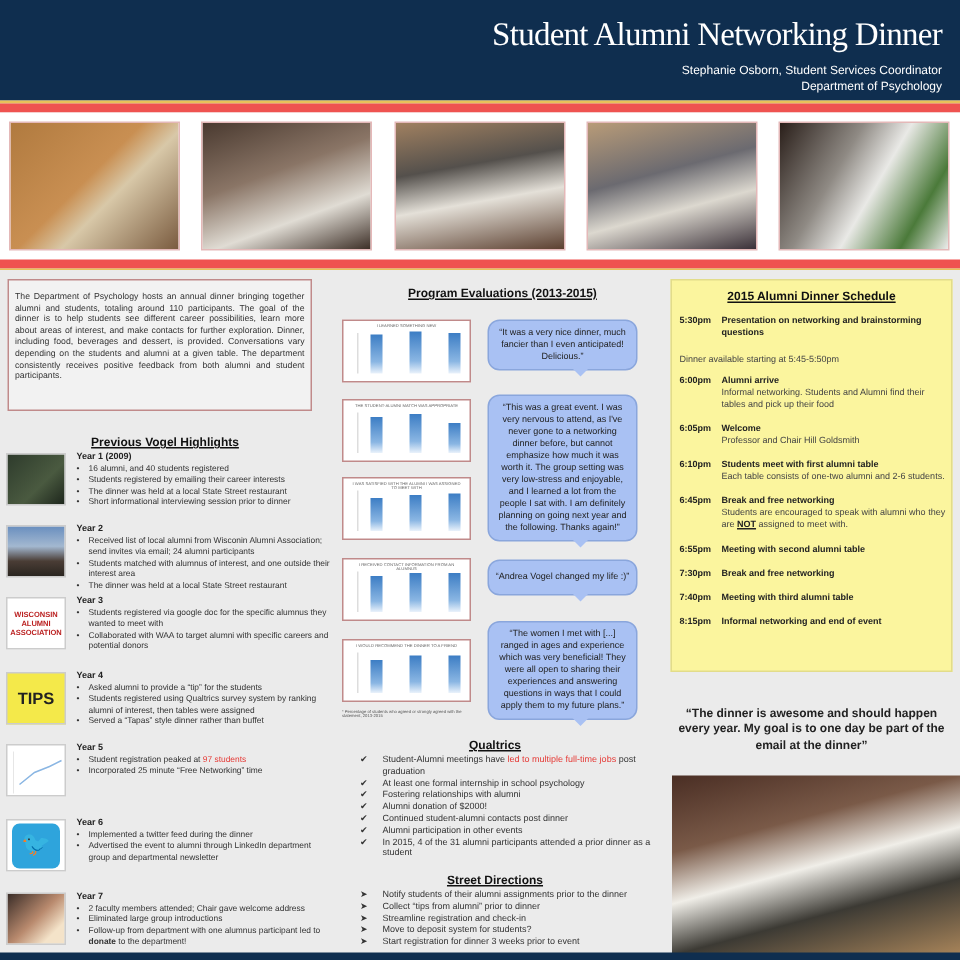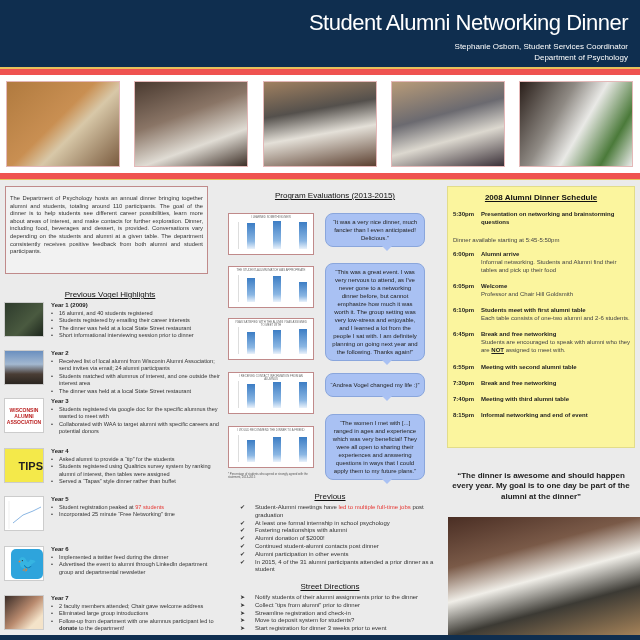--- a/index.html
+++ b/index.html
@@ -1,36 +1,36 @@
 <!DOCTYPE html>
 <html><head>
 <meta charset="utf-8">
 <style>
   * { box-sizing: border-box; margin: 0; padding: 0; }
   html, body { width: 640px; height: 640px; overflow: hidden; }
   body { background: #ebebeb; font-family: "Liberation Sans", sans-serif; color: #222; position: relative; }
   .header { position: absolute; left: 0; top: 0; width: 640px; height: 67px; background: #0f2e4f; }
-  .header .title { position: absolute; right: 12px; top: 10px; font-size: 22px; color: #fff; font-family: Liberation Sans, sans-serif; letter-spacing: -0.5px; }
+  .header .title { position: absolute; right: 12px; top: 10px; font-size: 22px; color: #fff; font-family: Liberation Serif, serif; letter-spacing: -0.5px; }
   .header .sub { position: absolute; right: 12px; font-size: 8px; color: #fff; text-align: right; }
   .header .sub1 { top: 42px; } .header .sub2 { top: 53px; margin-left: 42px; }
   .stripe-gold { position: absolute; left: 0; width: 640px; height: 2px; background: #e8c25a; }
   .stripe-red { position: absolute; left: 0; width: 640px; height: 6px; background: #ef5350; }
   .photos { position: absolute; left: 0; top: 75px; width: 640px; height: 100px; background: #fff; }
   .photo { position: absolute; top: 6px; width: 114px; height: 86px; border: 1px solid #e4b8b8; }
   .p1 { left: 6px; background: linear-gradient(135deg, #b07a3f 0%, #c98f52 45%, #d8c8a8 60%, #7a5b3f 100%); }
   .p2 { left: 134px; background: linear-gradient(160deg, #4a3a30 0%, #8a7566 40%, #e0dcd4 70%, #3d2f27 100%); }
   .p3 { left: 263px; background: linear-gradient(170deg, #a08060 0%, #54504c 35%, #e4e0d8 60%, #5c4030 100%); }
   .p4 { left: 391px; background: linear-gradient(165deg, #b89b78 0%, #6b6a70 40%, #dcd8cf 65%, #3a3038 100%); }
   .p5 { left: 519px; background: linear-gradient(120deg, #2a1f1a 0%, #8f8a84 35%, #e9e9e6 55%, #4b7a3a 80%, #ececec 100%); }
   .box-what { position: absolute; left: 5px; top: 186px; width: 203px; height: 88px; border: 1px solid #c08a8a; background: #f2f2f2; padding: 3px 4px; }
   .h-under { font-weight: bold; text-decoration: underline; text-align: center; font-size: 8px; color: #111; }
   .para { font-size: 5.8px; line-height: 7.6px; text-align: justify; color: #333; margin-top: 5px; }
-  .section-h { position: absolute; font-weight: normal; text-decoration: underline; font-size: 8px; color: #111; text-align: center; }
+  .section-h { position: absolute; font-weight: bold; text-decoration: underline; font-size: 8px; color: #111; text-align: center; }
   .year { position: absolute; left: 4px; width: 216px; }
-  .year .thumb { position: absolute; left: 0; top: 0; width: 40px; height: 35px; border: 1px solid #ccc; justify-content: flex-end; }
+  .year .thumb { position: absolute; left: 0; top: 0; width: 40px; height: 35px; border: 1px solid #ccc; }
   .year .ytitle { position: absolute; left: 47px; top: 0; font-size: 6px; font-weight: bold; color: #222; }
   .year ul { position: absolute; left: 47px; top: 8px; width: 170px; list-style: none; }
   .year li { font-size: 5.6px; line-height: 7.4px; color: #333; padding-left: 8px; position: relative; }
   .year li::before { content: "•"; position: absolute; left: 0; }
   .red { color: #e53935; }
   .thumb-idea { background: linear-gradient(135deg, #2e3b2c, #4a5a40 60%, #1d261c); }
   .thumb-street { background: linear-gradient(180deg, #6a8fbf 0%, #a3b8d0 40%, #4a3d35 70%, #2a2520 100%); }
   .thumb-waa { background: #fff; display: flex; align-items: center; justify-content: center; }
   .thumb-waa span { font-size: 5px; color: #b22; font-weight: bold; text-align: center; }
   .thumb-tips { background: #f4e94a; display: flex; align-items: center; justify-content: center; }
@@ -202,42 +202,42 @@
   <div class="bar" style="left:44px;height:25px"></div>
   <div class="bar" style="left:70px;height:25px"></div>
 </div>
 <div class="footnote">* Percentage of students who agreed or strongly agreed with the statement, 2013-2015</div>
 
 <div class="bubble" style="top:213px">“It was a very nice dinner, much fancier than I even anticipated! Delicious.”</div>
 <div class="bubble" style="top:263px">“This was a great event. I was very nervous to attend, as I've never gone to a networking dinner before, but cannot emphasize how much it was worth it. The group setting was very low-stress and enjoyable, and I learned a lot from the people I sat with. I am definitely planning on going next year and the following. Thanks again!”</div>
 <div class="bubble" style="top:373px;padding:7px 4px">“Andrea Vogel changed my life :)”</div>
 <div class="bubble" style="top:414px">“The women I met with [...] ranged in ages and experience which was very beneficial! They were all open to sharing their experiences and answering questions in ways that I could apply them to my future plans.”</div>
 
-<div class="section-h" style="left:290px;top:492px;width:80px">Previous</div>
+<div class="section-h" style="left:290px;top:492px;width:80px">Qualtrics</div>
 <ul class="list-block" style="top:504px">
   <li><span class="mk">✔</span><span>Student-Alumni meetings have </span><span class="red">led to multiple full-time jobs</span><span> post graduation</span></li>
   <li><span class="mk">✔</span><span>At least one formal internship in school psychology</span></li>
   <li><span class="mk">✔</span><span>Fostering relationships with alumni</span></li>
   <li class="red"><span class="mk">✔</span><span>Alumni donation of $2000!</span></li>
   <li><span class="mk">✔</span><span>Continued student-alumni contacts post dinner</span></li>
   <li><span class="mk">✔</span><span>Alumni participation in other events</span></li>
   <li><span class="mk">✔</span><span>In 2015, 4 of the 31 alumni participants attended a prior dinner as a student</span></li>
 </ul>
 
 <div class="section-h" style="left:270px;top:582px;width:120px">Street Directions</div>
 <ul class="list-block" style="top:594px">
   <li><span class="mk">➤</span><span>Notify students of their alumni assignments prior to the dinner</span></li>
   <li><span class="mk">➤</span><span>Collect “tips from alumni” prior to dinner</span></li>
   <li><span class="mk">➤</span><span>Streamline registration and check-in</span></li>
   <li><span class="mk">➤</span><span>Move to deposit system for students?</span></li>
   <li><span class="mk">➤</span><span>Start registration for dinner 3 weeks prior to event</span></li>
 </ul>
 
 <div class="schedule">
-  <div class="h-under" style="margin-top:2px">2008 Alumni Dinner Schedule</div>
+  <div class="h-under" style="margin-top:2px">2015 Alumni Dinner Schedule</div>
   <div class="sch-row" style="top:24px">
     <span class="tm">5:30pm</span>
     <div class="ev">
         <b>Presentation on networking and brainstorming questions</b>
       </div>
   </div>
   <div class="sch-row" style="top:50px;color:#444">Dinner available starting at 5:45-5:50pm</div>
   <div class="sch-row" style="top:64px">
     <span class="tm">6:00pm</span>
     <div class="ev"><b>Alumni arrive</b><span>Informal networking. Students and Alumni find their tables and pick up their food</span></div>
@@ -273,16 +273,16 @@
       </div>
   </div>
   <div class="sch-row" style="top:225px">
     <span class="tm">8:15pm</span>
     <div class="ev">
         <b>Informal networking and end of event</b>
       </div>
   </div>
 </div>
 
-<div class="quote-big">“The dinner is awesome and should happen every year. My goal is to one day be part of the alumni at the dinner”</div>
+<div class="quote-big">“The dinner is awesome and should happen every year. My goal is to one day be part of the email at the dinner”</div>
 <div class="photo-big"></div>
 
 <div class="footer"></div>
 
 </body></html>

